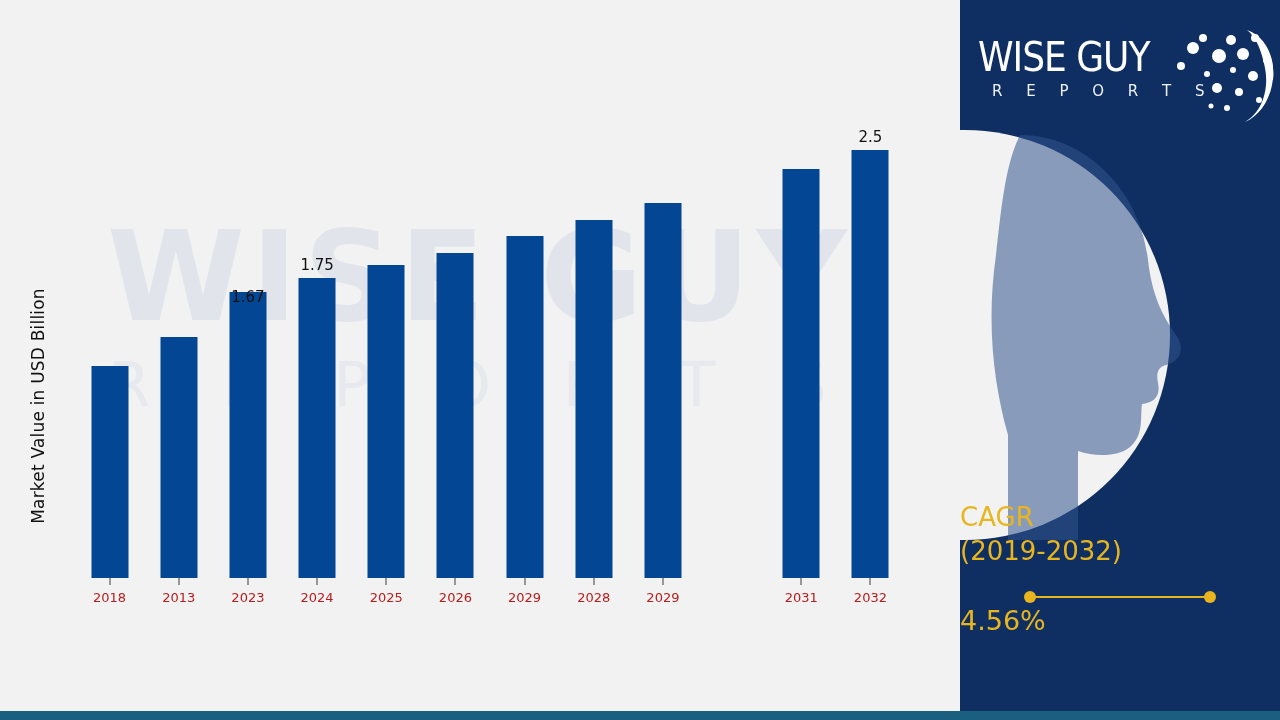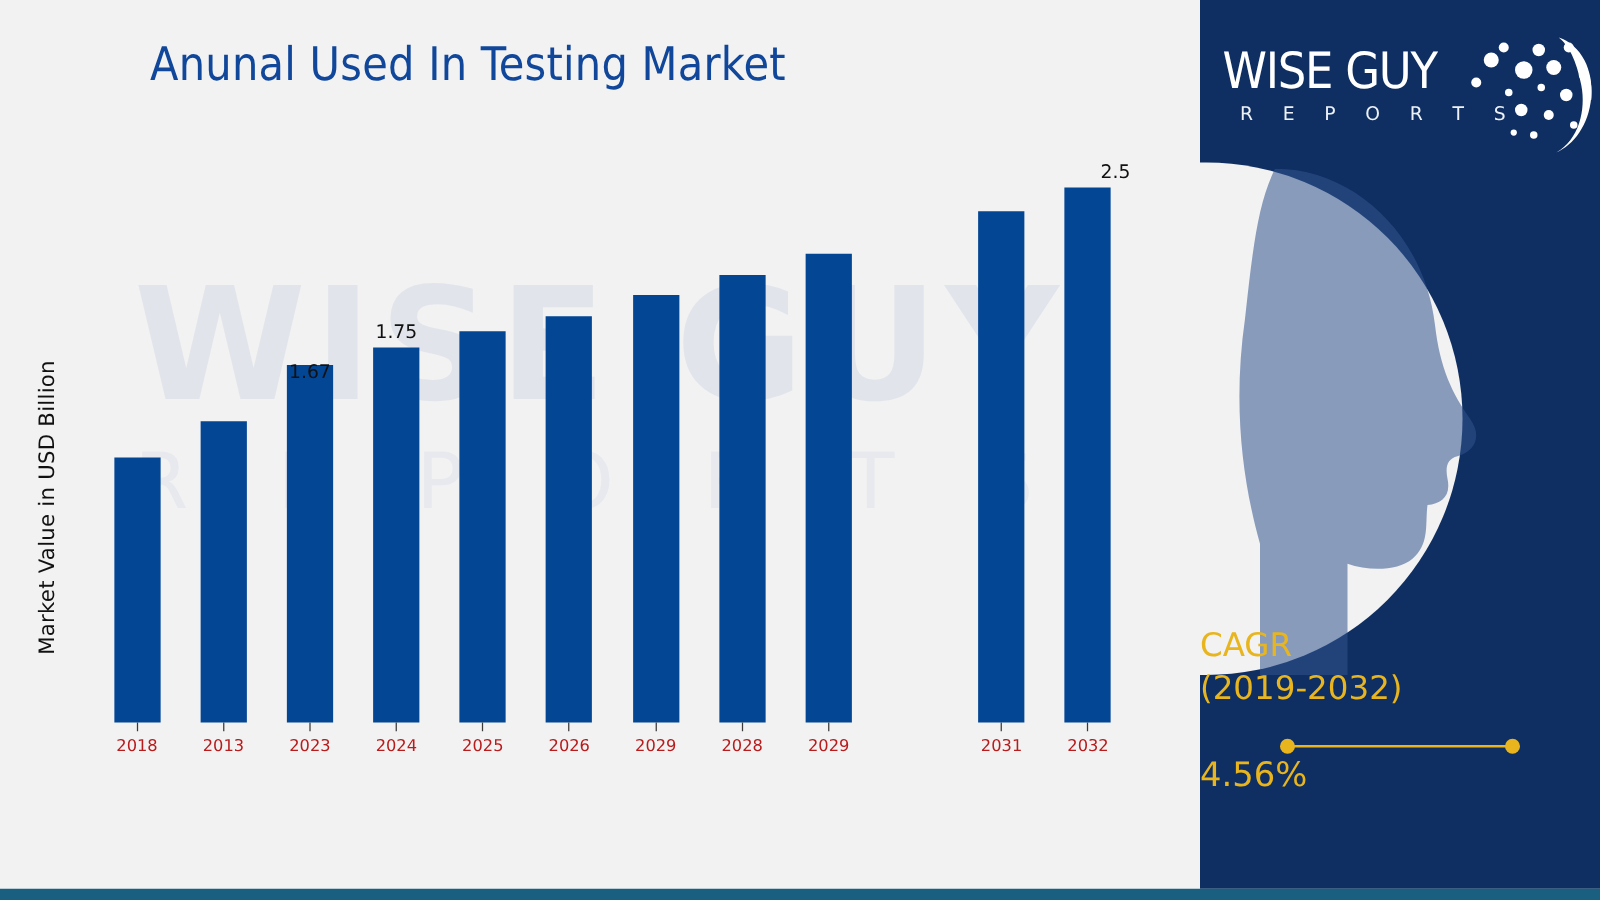--- a/index.html
+++ b/index.html
@@ -127,21 +127,20 @@
     position:absolute;left:0;top:711px;width:1280px;height:9px;background:#1a5f7f;
   }
 </style>
 </head>
 <body>
 
 <div id="root">
 
   <div id="chart-panel">
 
-    <div id="chart-title">Anunal Used In Testing Market</div>
 
     <div id="watermark">
       <div class="wm-main">WISE GUY</div>
       <div class="wm-sub">R E P O R T S</div>
     </div>
 
     <div id="y-axis-label">
       <span id="y-axis-label-inner">Market Value in USD Billion</span>
     </div>
 
@@ -193,21 +192,21 @@
           <div class="tick"></div>
           <div class="x-label">2029</div>
         </div>
         <div class="bar-slot" style="left: 691.667px; width: 69.1667px;">
           <div class="bar" title="2031: 2.39" style="height: 409px; background: rgb(3, 70, 148);"></div>
           <div class="tick"></div>
           <div class="x-label">2031</div>
         </div>
         <div class="bar-slot" style="left: 760.833px; width: 69.1667px;">
           <div class="bar" title="2032: 2.5" style="height: 428px; background: rgb(3, 70, 148);"></div>
-          <div class="bar-value" style="bottom: 432px; margin-left: 22px;">2.5</div>
+          <div class="bar-value" style="bottom: 432px;">2.5</div>
           <div class="tick"></div>
           <div class="x-label">2032</div>
         </div>
       </div>
   </div>
 
   <div id="brand-panel">
 
     <div id="brand-circle"></div>
 

